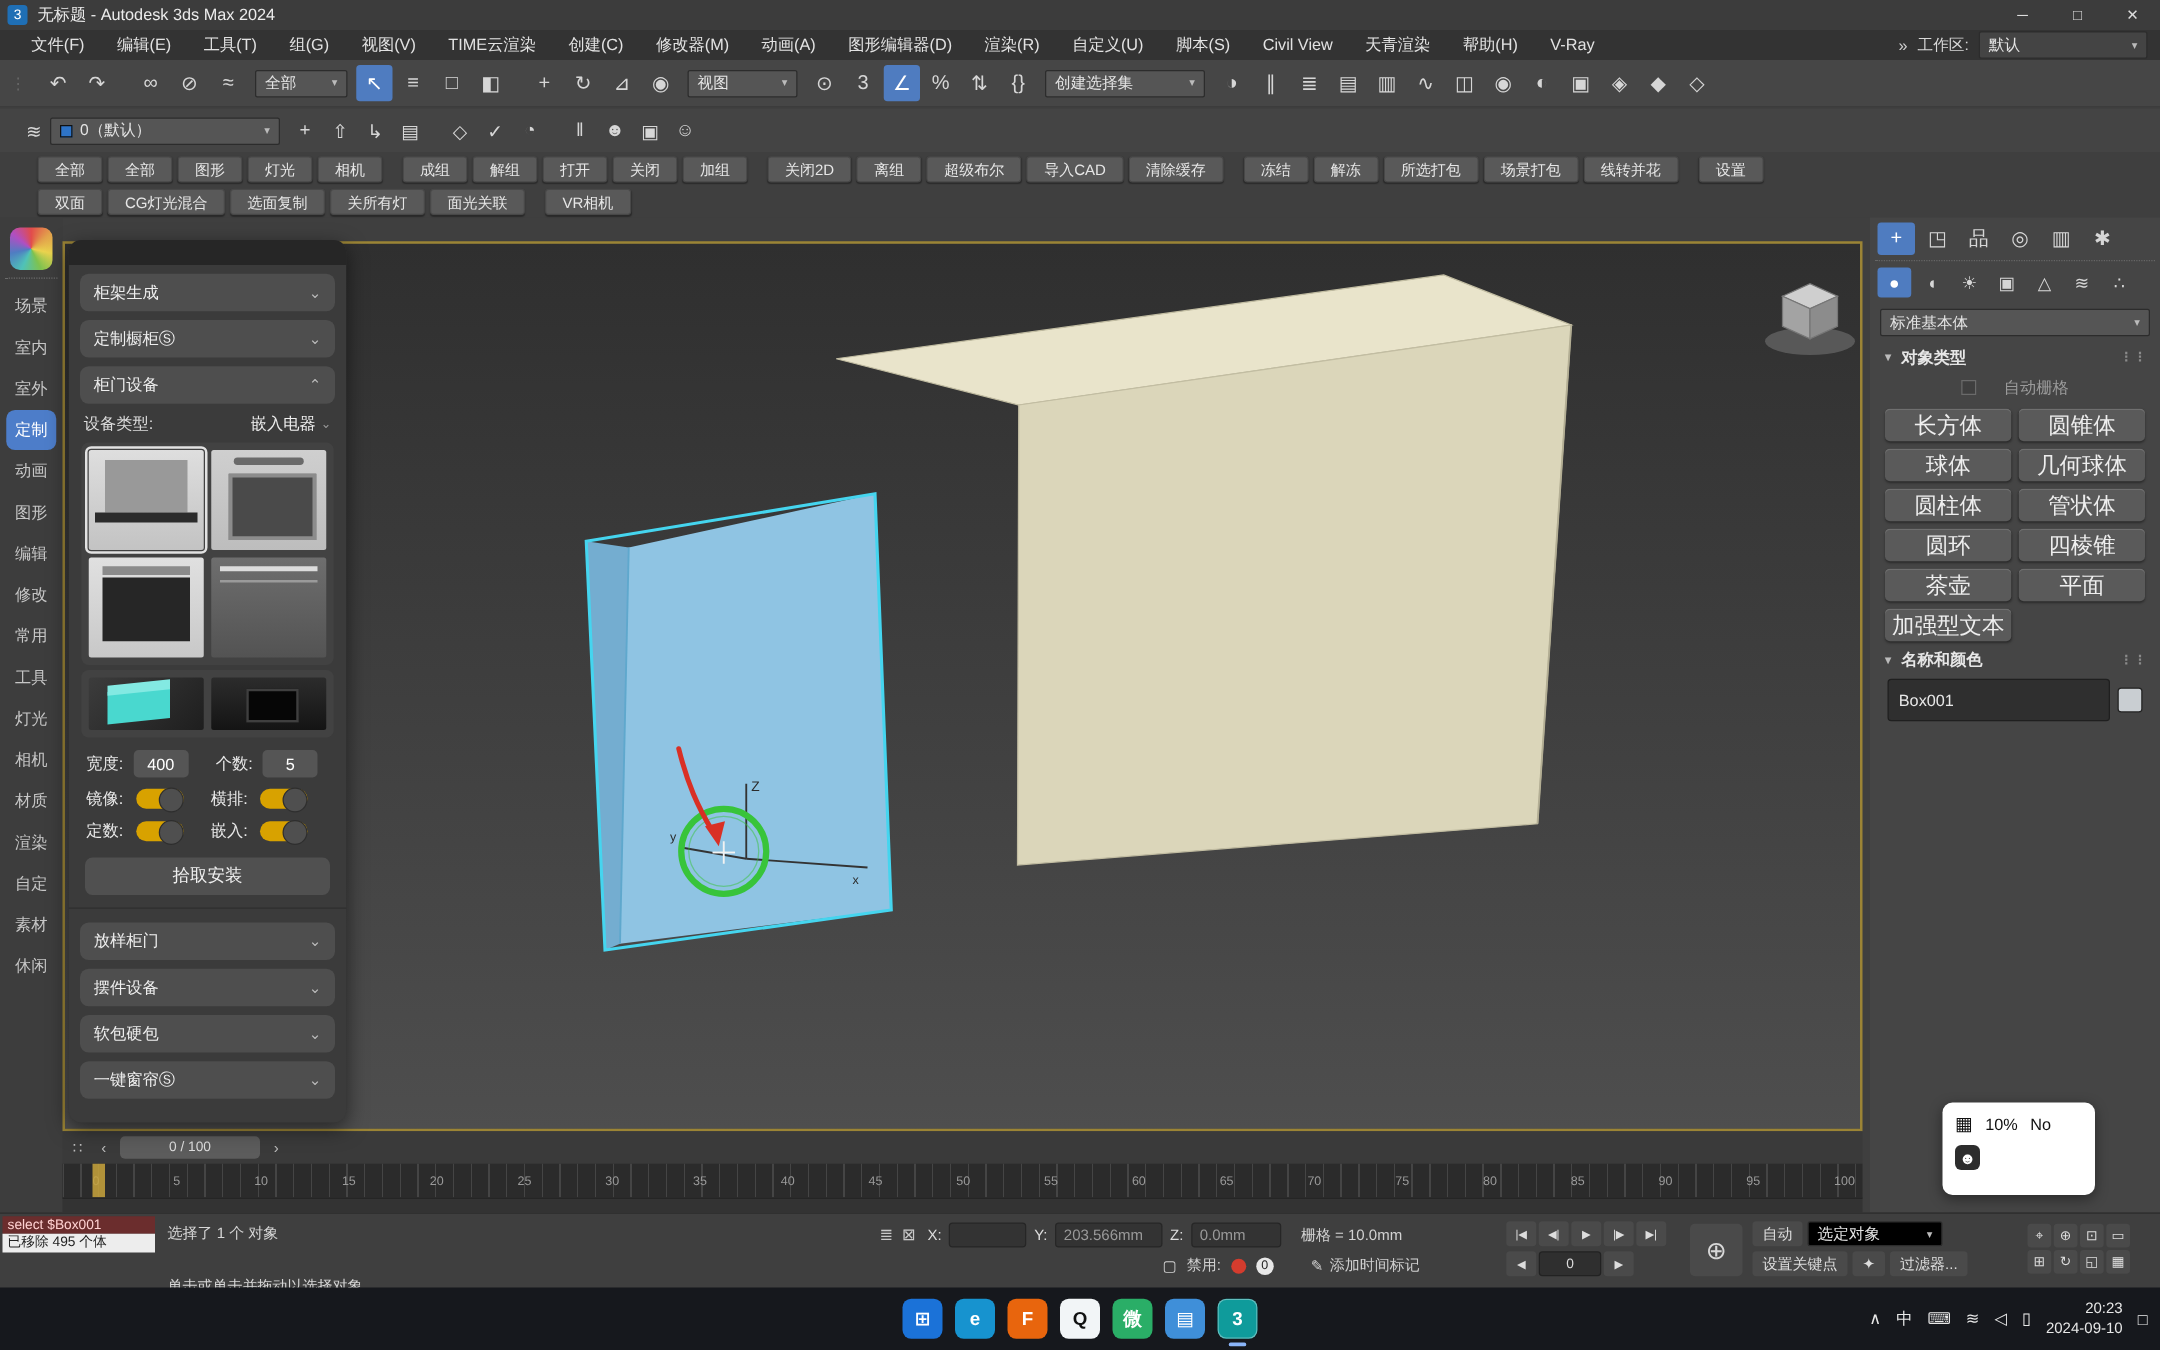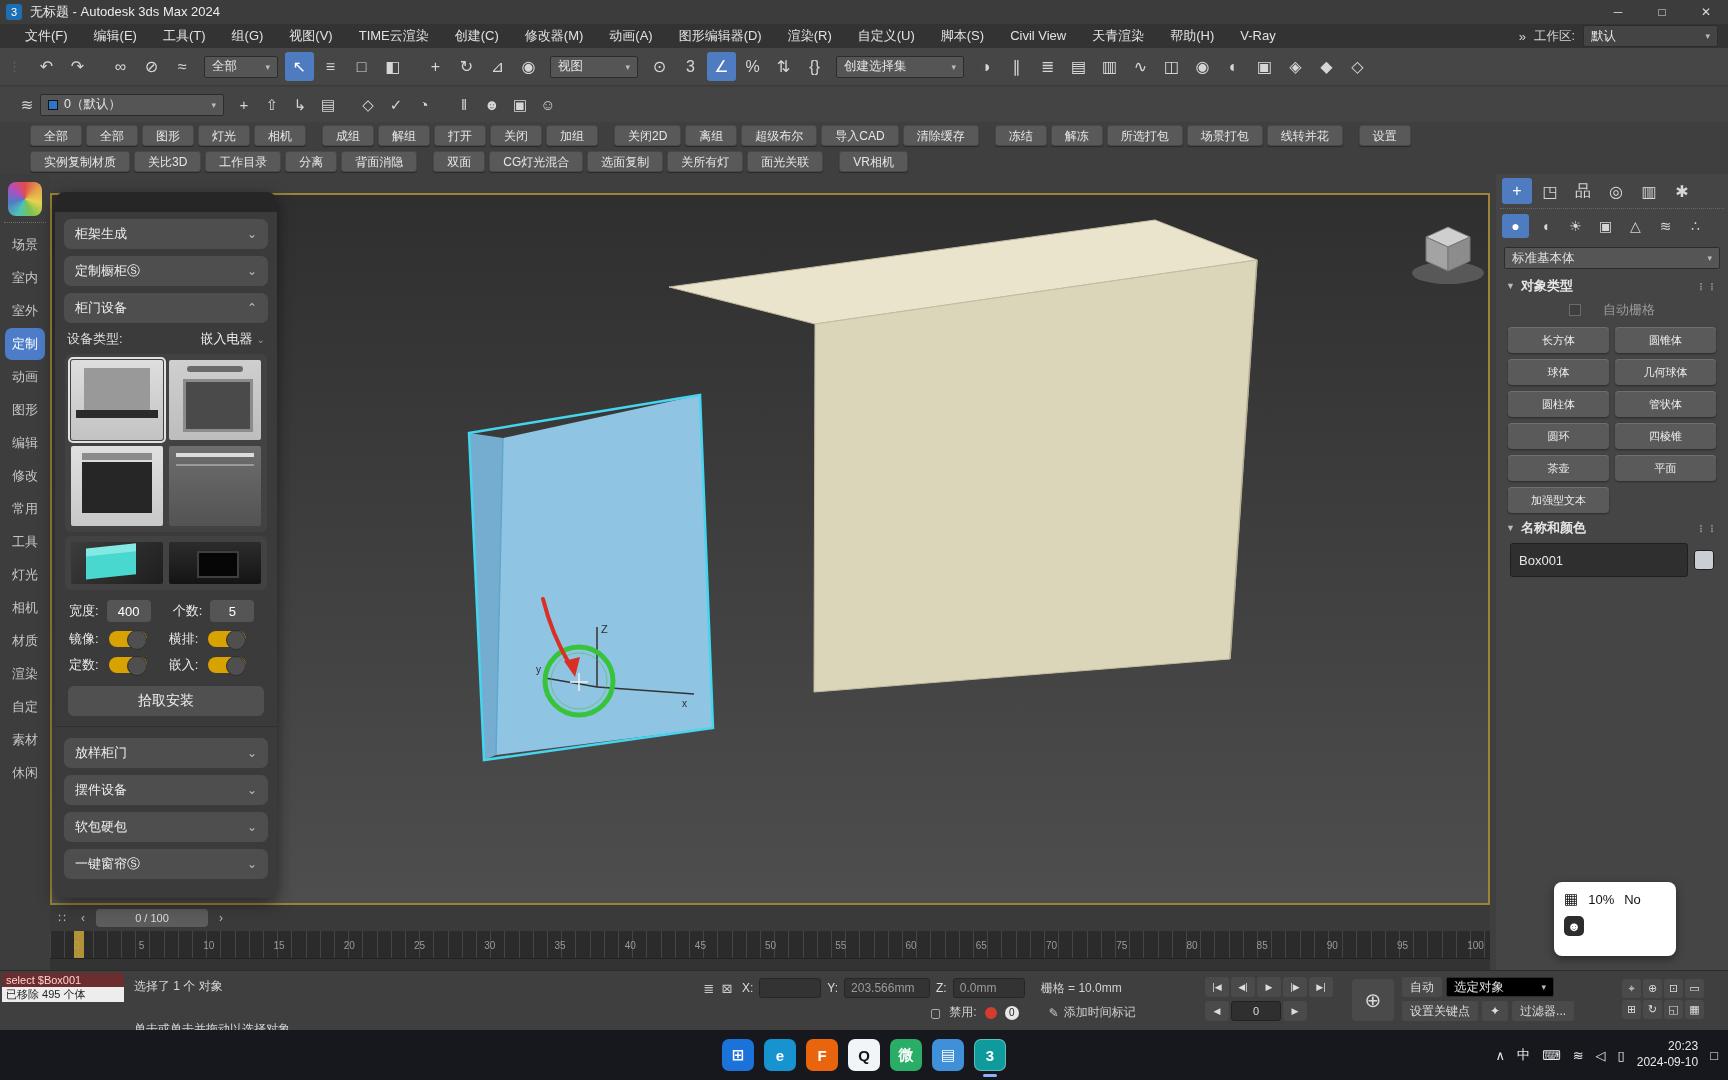--- a/index.html
+++ b/index.html
@@ -107,21 +107,21 @@
   .ctabs .tool{width:30px;height:26px;font-size:16px;}
   .cstabs{display:flex;gap:3px;padding:5px 2px;}
   .cstabs .tool{width:27px;height:24px;font-size:14px;}
   .catdd{margin:4px 4px 8px;}
   .rollhead{display:flex;align-items:center;gap:6px;margin:6px 6px 6px;font-size:13px;color:#e6e6e6;font-weight:bold;}
   .rollarrow{font-size:9px;color:#bbb;}
   .rollgrip{margin-left:auto;color:#8a8a8a;font-size:10px;letter-spacing:1px;}
   .autogrid{display:flex;align-items:center;justify-content:center;gap:22px;color:#999;font-size:13px;margin:2px 0 8px;}
   .cbx{width:12px;height:12px;background:#3f3f3f;border:1px solid #6a6a6a;display:inline-block;}
   .objbtns{display:flex;flex-wrap:wrap;gap:6px;padding:0 8px;}
-  .objbtn{width:calc(50% - 3px);height:26px;background:#5a5a5a;border-radius:4px;display:flex;align-items:center;justify-content:center;font-size:11px;color:#eee;box-shadow:inset 0 1px 0 #6f6f6f,0 1px 2px rgba(0,0,0,.4);}
+  .objbtn{width:calc(50% - 3px);height:26px;background:#5a5a5a;border-radius:4px;display:flex;align-items:center;justify-content:center;font-size:18px;color:#eee;box-shadow:inset 0 1px 0 #6f6f6f,0 1px 2px rgba(0,0,0,.4);}
   .namerow{display:flex;align-items:center;gap:6px;margin:4px 10px;}
   .namefield{flex:1;height:22px;background:#2f2f2f;border:1px solid #1f1f1f;border-radius:3px;color:#e8e8e8;font-size:13px;display:flex;align-items:center;padding:16px 8px;}
   .swatch{width:20px;height:20px;background:#c9ced2;border:1px solid #222;border-radius:3px;}
 
   
   .statusbar{position:absolute;left:0;top:970px;width:1728px;height:60px;background:#3f3f3f;border-top:1px solid #2c2c2c;font-size:12px;}
   .listener{position:absolute;left:2px;top:2px;width:122px;font-family:"DejaVu Sans Mono",monospace;font-size:11px;}
   .lst1{background:#6b2d2d;color:#ffd2d2;height:14px;line-height:15px;padding:0 4px;white-space:nowrap;overflow:hidden;}
   .lst2{background:#ededed;color:#222;height:15px;line-height:15px;padding:0 4px;white-space:nowrap;overflow:hidden;}
   .prompts{position:absolute;left:134px;top:7px;display:flex;flex-direction:column;gap:26px;color:#d6d6d6;}
@@ -320,27 +320,20 @@
         <div class="qbtn">所选打包</div>
         <div class="qbtn">场景打包</div>
         <div class="qbtn">线转并花</div>
       </div>
     <div class="qgroup">
         <div class="qbtn">设置</div>
       </div>
   </div>
   <div class="qrow q2">
     <div class="qgroup">
-        <div class="qbtn">实例复制材质</div>
-        <div class="qbtn">关比3D</div>
-        <div class="qbtn">工作目录</div>
-        <div class="qbtn">分离</div>
-        <div class="qbtn">背面消隐</div>
-      </div>
-    <div class="qgroup">
         <div class="qbtn">双面</div>
         <div class="qbtn">CG灯光混合</div>
         <div class="qbtn">选面复制</div>
         <div class="qbtn">关所有灯</div>
         <div class="qbtn">面光关联</div>
       </div>
     <div class="qgroup">
         <div class="qbtn">VR相机</div>
       </div>
   </div>

